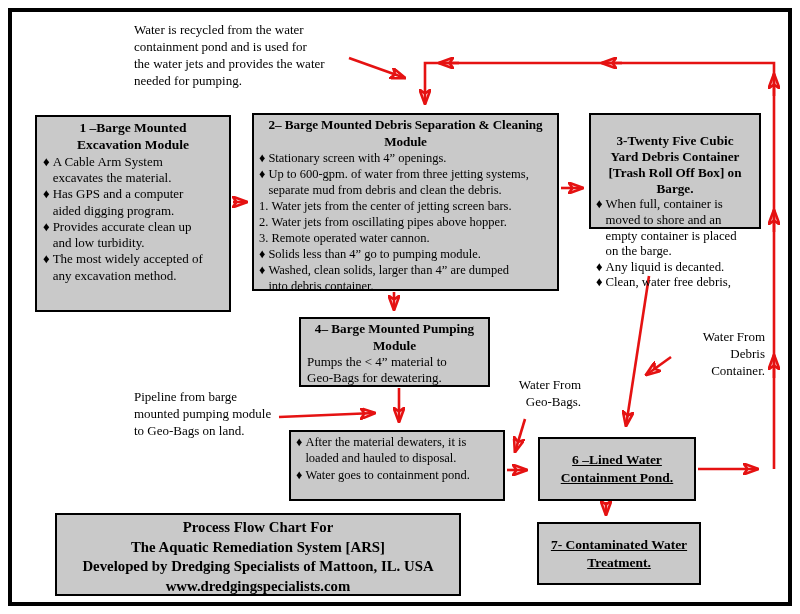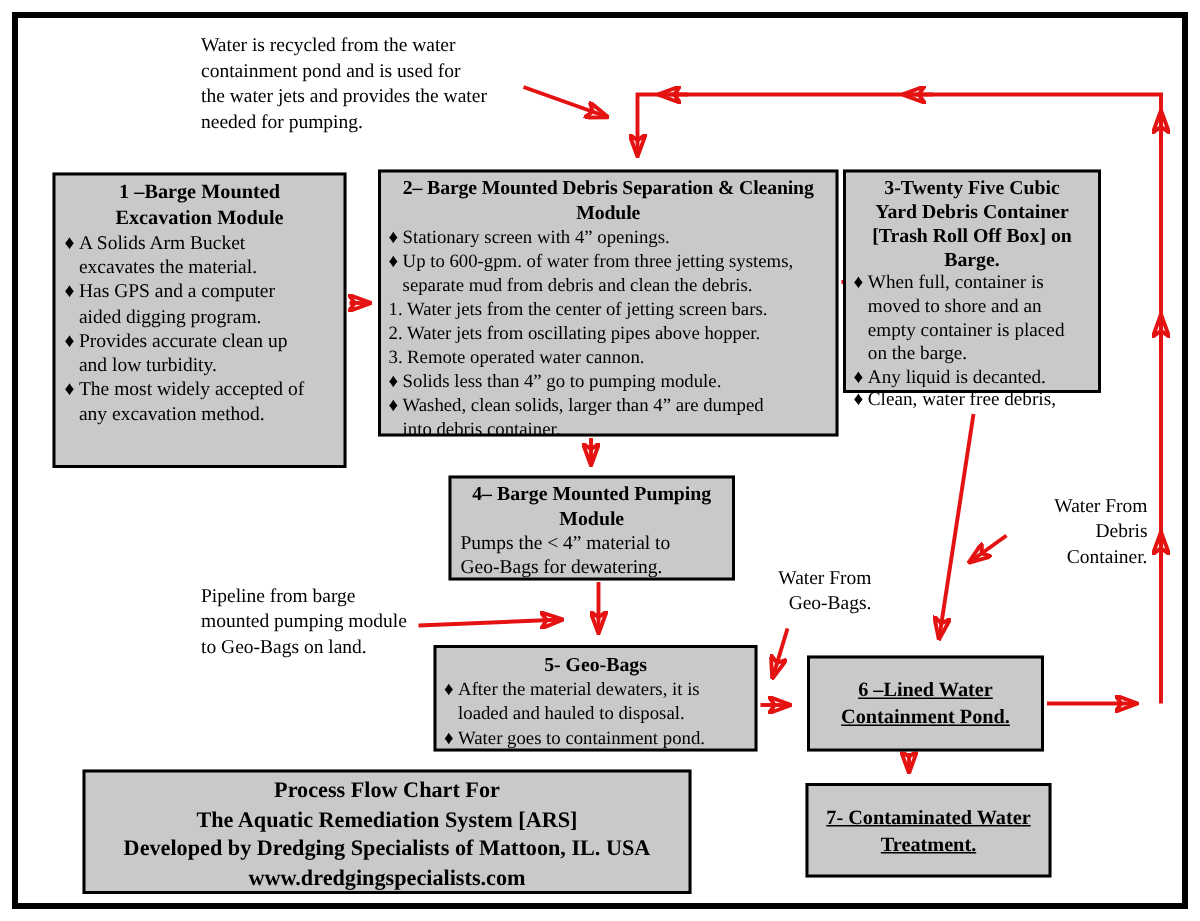--- a/index.html
+++ b/index.html
@@ -22,21 +22,21 @@
   .note{position:absolute;white-space:pre-line;font-size:13px;line-height:1.3;}
   .center{text-align:right;}
   .vcenter{display:flex;align-items:center;justify-content:center;}
   svg.arrows{position:absolute;left:0;top:0;pointer-events:none;}
   svg.arrows line, svg.arrows path{stroke:var(--arrow,#e51212);stroke-width:2.6;fill:none;}
 
   .box1{left:35px;top:115px;width:196px;height:197px;font-size:13px;line-height:1.25;padding:3px 5px;}
   .box1 .title{font-size:13.5px;}
   .box2{left:252px;top:113px;width:307px;height:178px;font-size:12.5px;line-height:1.28;padding:2px 4px;}
   .box2 .title{font-size:13.2px;line-height:1.25;letter-spacing:-0.1px;}
-  .box3{left:562px;top:113px;width:172px;height:149px;font-size:12.8px;line-height:1.22;padding:2px 4px;}
+  .box3{left:589px;top:113px;width:172px;height:116px;font-size:12.8px;line-height:1.22;padding:18px 4px;}
   .box3 .title{font-size:13.2px;}
   .box4{left:299px;top:317px;width:191px;height:70px;font-size:13px;line-height:1.25;padding:2px 6px;}
   .box4 .title{font-size:13.2px;}
   .box4 .body{white-space:pre-line;}
   .box5{left:289px;top:430px;width:216px;height:71px;font-size:12.5px;line-height:1.3;padding:2px 4px;}
   .box5 .title{font-size:13.2px;}
   .box6{left:538px;top:437px;width:158px;height:64px;font-size:13.5px;line-height:1.3;}
   .box7{left:537px;top:522px;width:164px;height:63px;font-size:13.5px;line-height:1.3;}
   .label-multiline{font-weight:bold;text-align:center;white-space:pre-line;text-decoration:underline;}
   .footerbox{left:55px;top:513px;width:406px;height:83px;font-size:14.8px;line-height:1.32;padding-top:3px;}
@@ -86,21 +86,21 @@
 Debris
 Container.</div>
 
 <div class="box box1">
   <div class="title">1 –Barge Mounted
 Excavation Module</div>
   <div>
 
       <div class="item">
         <span class="marker">♦</span>
-        <span class="itext">A Solids Arm Bucket
+        <span class="itext">A Cable Arm System
 excavates the material.</span>
       </div>
 
       <div class="item">
         <span class="marker">♦</span>
         <span class="itext">Has GPS and a computer
 aided digging program.</span>
       </div>
 
       <div class="item">
@@ -189,21 +189,20 @@
 </div>
 
 <div class="box box4">
   <div class="title">4– Barge Mounted Pumping
 Module</div>
   <div class="body">Pumps the &lt; 4” material to
 Geo-Bags for dewatering.</div>
 </div>
 
 <div class="box box5">
-  <div class="title">5- Geo-Bags</div>
   <div>
 
       <div class="item">
         <span class="marker">♦</span>
         <span class="itext">After the material dewaters, it is
 loaded and hauled to disposal.</span>
       </div>
 
       <div class="item">
         <span class="marker">♦</span>

